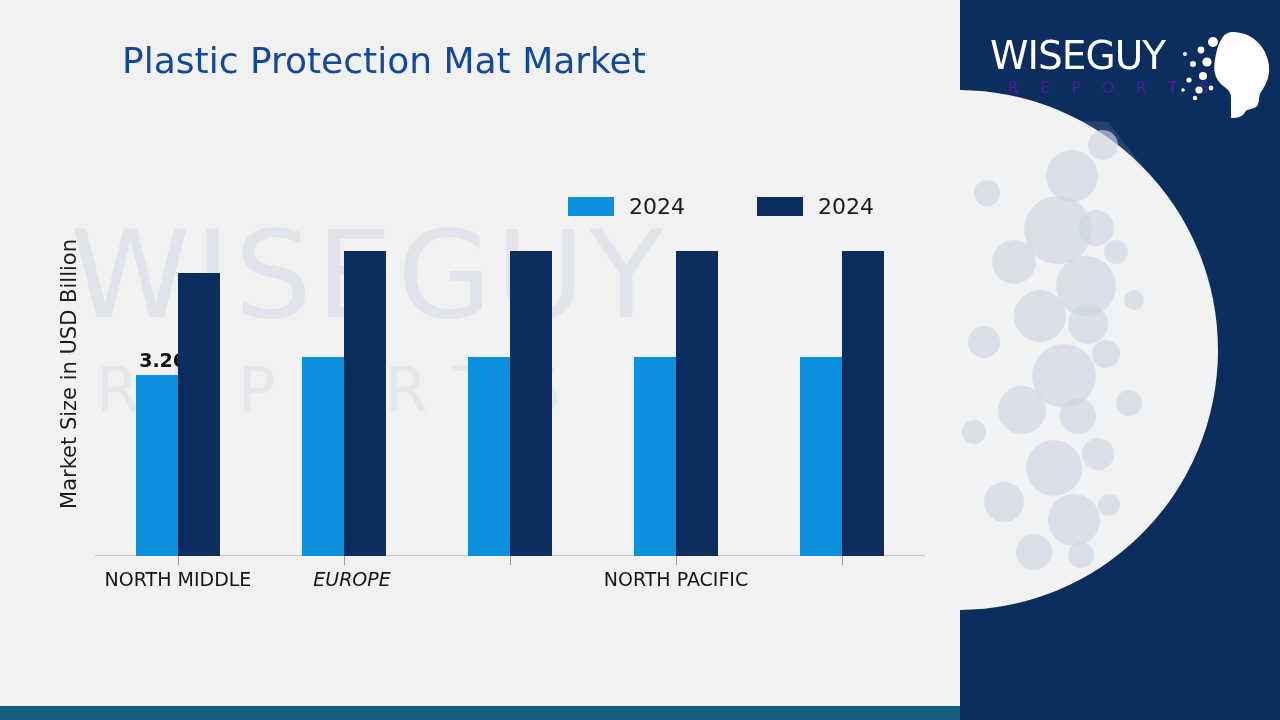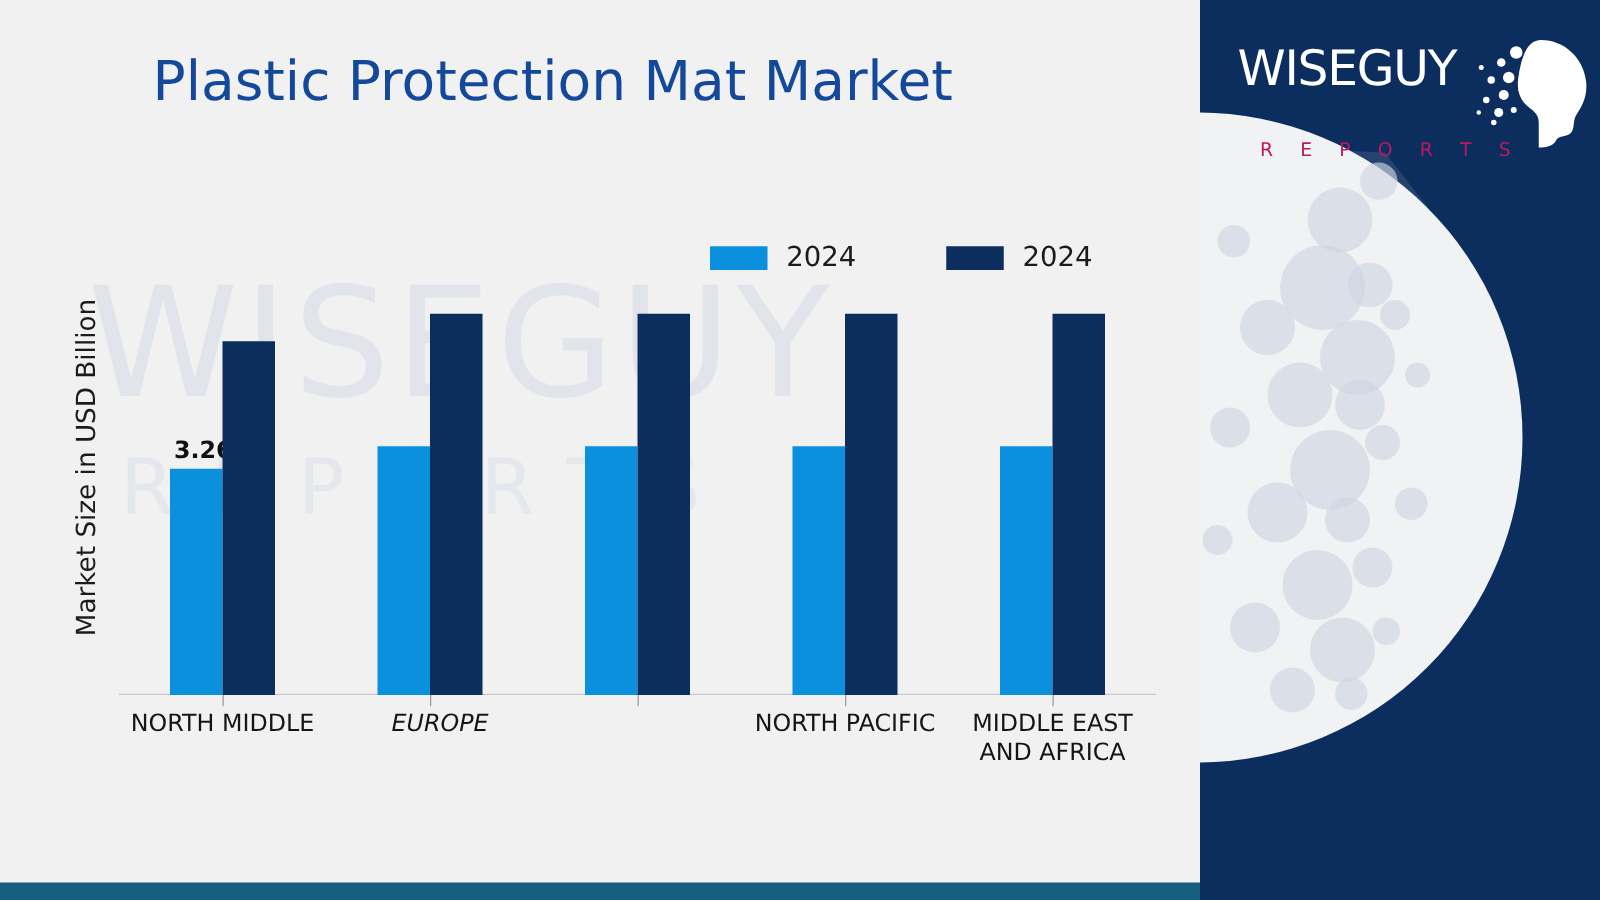--- a/index.html
+++ b/index.html
@@ -73,25 +73,24 @@
     letter-spacing: -1px;
     color: #ffffff;
     font-weight: 400;
     line-height: 44px;
     white-space: nowrap;
   }
   .logo-sub {
     font-family: "DejaVu Sans", "Liberation Sans", sans-serif;
     font-size: 15px;
     letter-spacing: 8.5px;
-    color: #be185d;
+    color: #4c1d95;
     line-height: 20px;
     padding-left: 18px;
     white-space: nowrap;
-    margin-top: 32px;
   }
   .logo-head { position: absolute; right: -8px; top: -6px; width: 96px; height: 92px; }
 
   
   .watermark {
     position: absolute;
     left: 70px; top: 215px;
     width: 880px; height: 250px;
     pointer-events: none;
     user-select: none;
@@ -111,21 +110,21 @@
     opacity: .85;
     line-height: 110px;
     padding-left: 26px;
     white-space: nowrap;
   }
 
   
   .title {
     position: absolute;
     left: 122px; top: 40px;
-    font-size: 44px;
+    font-size: 36px;
     color: #13489b;
     font-weight: 400;
     letter-spacing: 0px;
     white-space: nowrap;
   }
 
   
   .chart {
     position: absolute;
     left: 0; top: 0;
@@ -267,21 +266,20 @@
           <div class="bar b2024" style="background: rgb(11, 144, 221); height: 199.16px;"></div>
           <div class="bar b2032" style="background: rgb(12, 46, 94); height: 305.416px;"></div>
           <span class="tick"></span>
         </div>
         <div class="cat-label" style="left: 506px;">NORTH PACIFIC</div>
         <div class="group" style="left: 664px; width: 166px;">
           <div class="bar b2024" style="background: rgb(11, 144, 221); height: 199.16px;"></div>
           <div class="bar b2032" style="background: rgb(12, 46, 94); height: 305.416px;"></div>
           <span class="tick"></span>
         </div>
-        <div class="cat-label" style="left: 672px;">MIDDLE EAST AND AFRICA</div>
       </div>
   </div>
 
   <div class="bottom-strip"></div>
 
   <div class="right-panel">
     <div class="panel-face"></div>
     <div class="panel-circle"></div>
     <div class="panel-dots" id="panel-dots">
         <i style="left: 348px; top: 60px; width: 52px; height: 52px;"></i>

